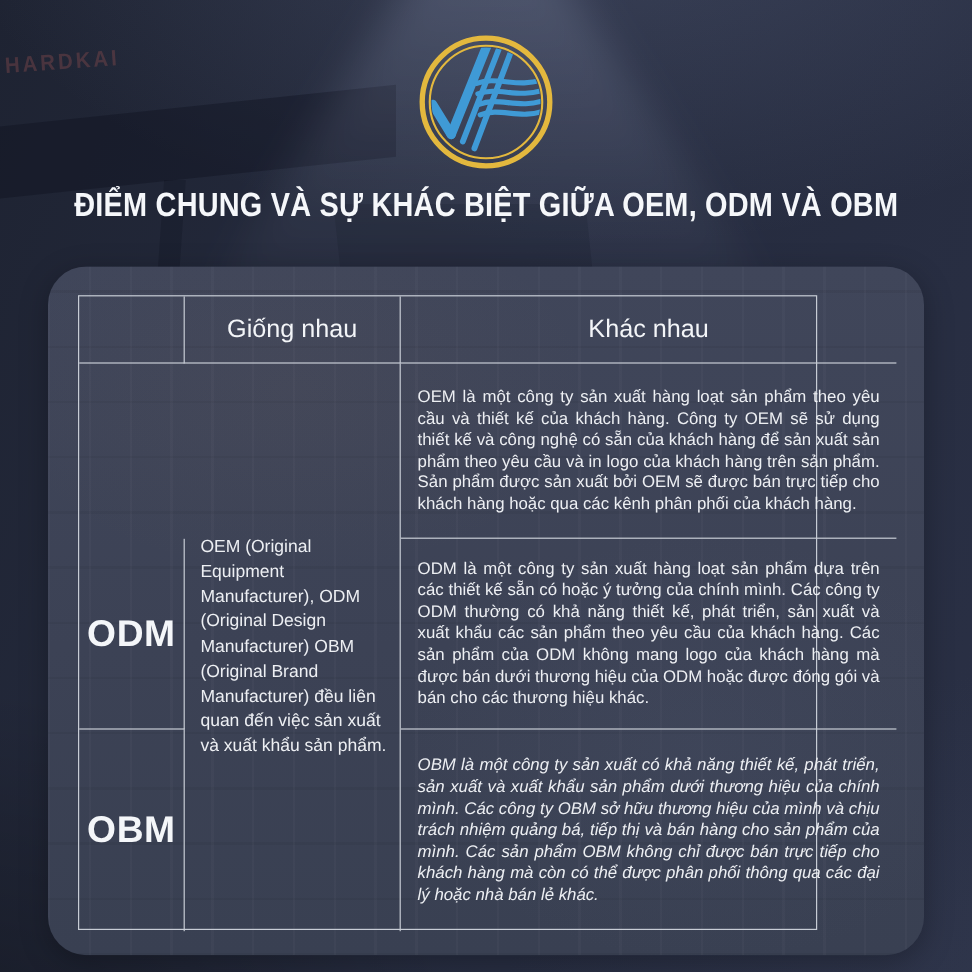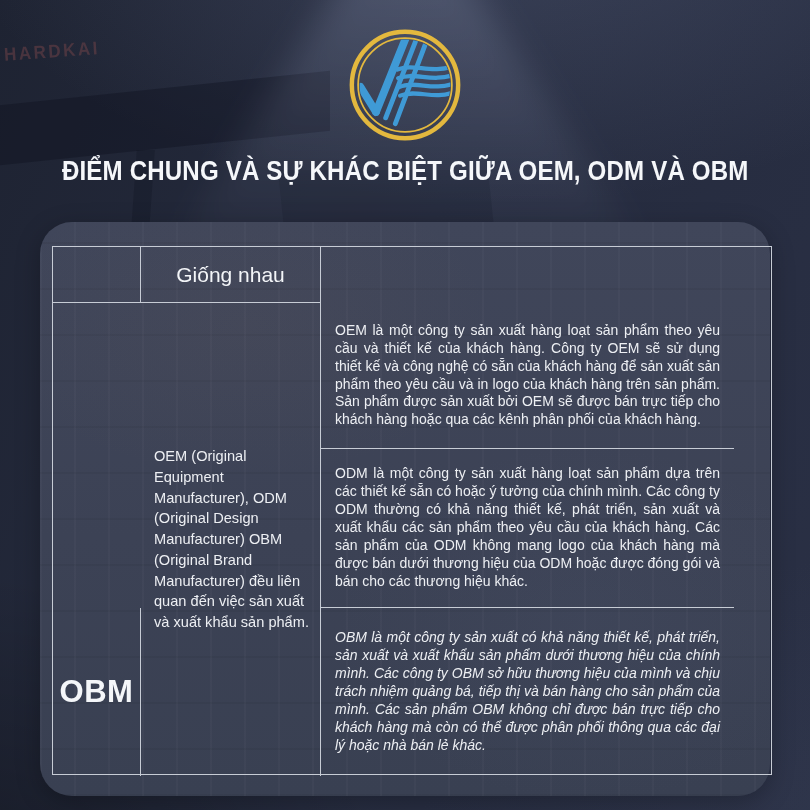--- a/index.html
+++ b/index.html
@@ -38,21 +38,21 @@
     border-radius:32px;
     background:
       radial-gradient(420px 260px at 28% 18%, rgba(150,120,95,0.06), rgba(0,0,0,0) 60%),
       radial-gradient(420px 300px at 75% 70%, rgba(90,100,130,0.10), rgba(0,0,0,0) 60%),
       repeating-linear-gradient(90deg, rgba(255,255,255,0.025) 0 2px, rgba(255,255,255,0) 2px 34px),
       repeating-linear-gradient(0deg, rgba(0,0,0,0.05) 0 2px, rgba(0,0,0,0) 2px 46px),
       linear-gradient(180deg,#40465a 0%, #3c4255 55%, #394052 100%);
     box-shadow:0 6px 24px rgba(0,0,0,0.25);
   }
   .tbl{
-    position:absolute;left:52px;top:246px;width:720px;height:529px;
+    position:absolute;left:65px;top:246px;width:616px;height:529px;
     display:grid;box-sizing:border-box;
     grid-template-columns:88px 180px 413px;
     grid-template-rows:56px 146px 159px 168px;
     border:1.6px solid #c7ccd5;
   }
   .cell{box-sizing:border-box;border-right:1.6px solid #c7ccd5;border-bottom:1.6px solid #c7ccd5;}
   .no-r{border-right:none;}
   .no-b{border-bottom:none;}
   .c-corner{grid-area:1/1;}
   .c-hsim{grid-area:1/2;display:flex;align-items:center;justify-content:center;
@@ -115,28 +115,30 @@
 
   <div class="title">
     <span class="squeeze">ĐIỂM CHUNG VÀ SỰ KHÁC BIỆT GIỮA OEM, ODM VÀ OBM</span>
   </div>
 
   <div class="panel"></div>
 
   <div class="tbl">
     <div class="cell c-corner"></div>
     <div class="cell c-hsim">Giống nhau</div>
+    <div class="cell no-r c-hdiff">Khác nhau</div>
 
     <div class="cell no-r diff c-d1">
       <div class="txt">OEM là một công ty sản xuất hàng loạt sản phẩm theo yêu cầu và thiết kế của khách hàng. Công ty OEM sẽ sử dụng thiết kế và công nghệ có sẵn của khách hàng để sản xuất sản phẩm theo yêu cầu và in logo của khách hàng trên sản phẩm. Sản phẩm được sản xuất bởi OEM sẽ được bán trực tiếp cho khách hàng hoặc qua các kênh phân phối của khách hàng.</div>
     </div>
     <div class="cell no-b c-sim">
       <div>OEM (Original Equipment Manufacturer), ODM (Original Design Manufacturer) OBM (Original Brand Manufacturer) đều liên quan đến việc sản xuất và xuất khẩu sản phẩm.</div>
     </div>
 
+    <div class="cell lab c-lab2">ODM</div>
     <div class="cell no-r diff c-d2">
       <div class="txt">ODM là một công ty sản xuất hàng loạt sản phẩm dựa trên các thiết kế sẵn có hoặc ý tưởng của chính mình. Các công ty ODM thường có khả năng thiết kế, phát triển, sản xuất và xuất khẩu các sản phẩm theo yêu cầu của khách hàng. Các sản phẩm của ODM không mang logo của khách hàng mà được bán dưới thương hiệu của ODM hoặc được đóng gói và bán cho các thương hiệu khác.</div>
     </div>
 
     <div class="cell no-b lab c-lab3">OBM</div>
     <div class="cell no-r no-b diff c-d3">
       <div class="txt">OBM là một công ty sản xuất có khả năng thiết kế, phát triển, sản xuất và xuất khẩu sản phẩm dưới thương hiệu của chính mình. Các công ty OBM sở hữu thương hiệu của mình và chịu trách nhiệm quảng bá, tiếp thị và bán hàng cho sản phẩm của mình. Các sản phẩm OBM không chỉ được bán trực tiếp cho khách hàng mà còn có thể được phân phối thông qua các đại lý hoặc nhà bán lẻ khác.</div>
     </div>
   </div>
 

